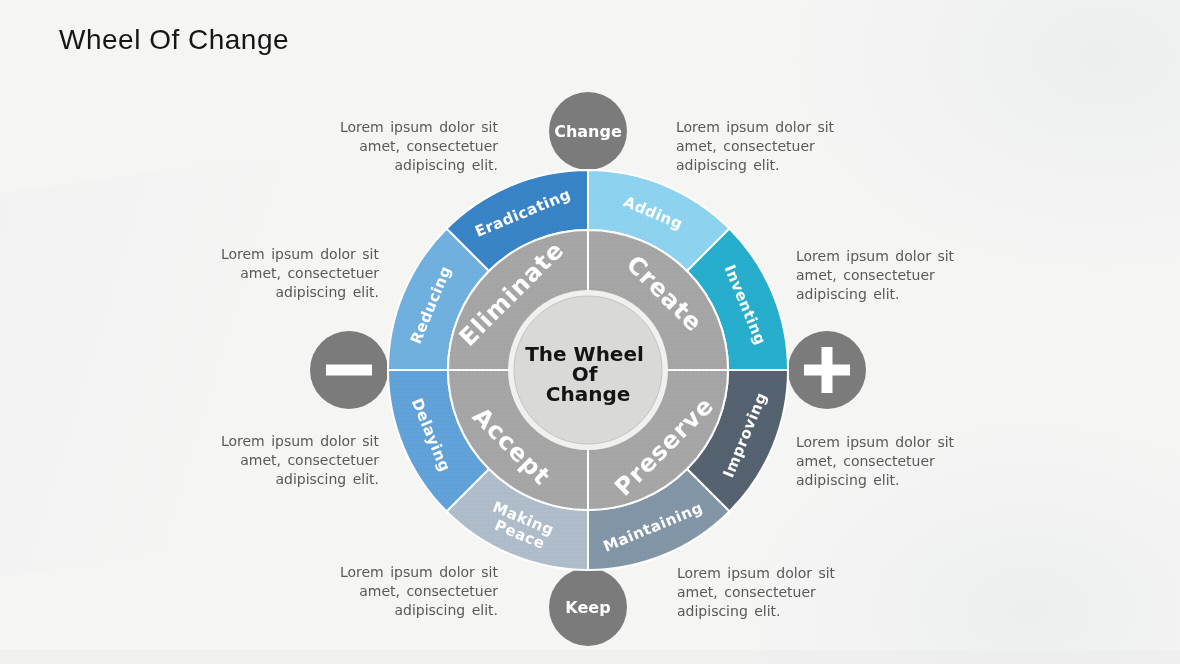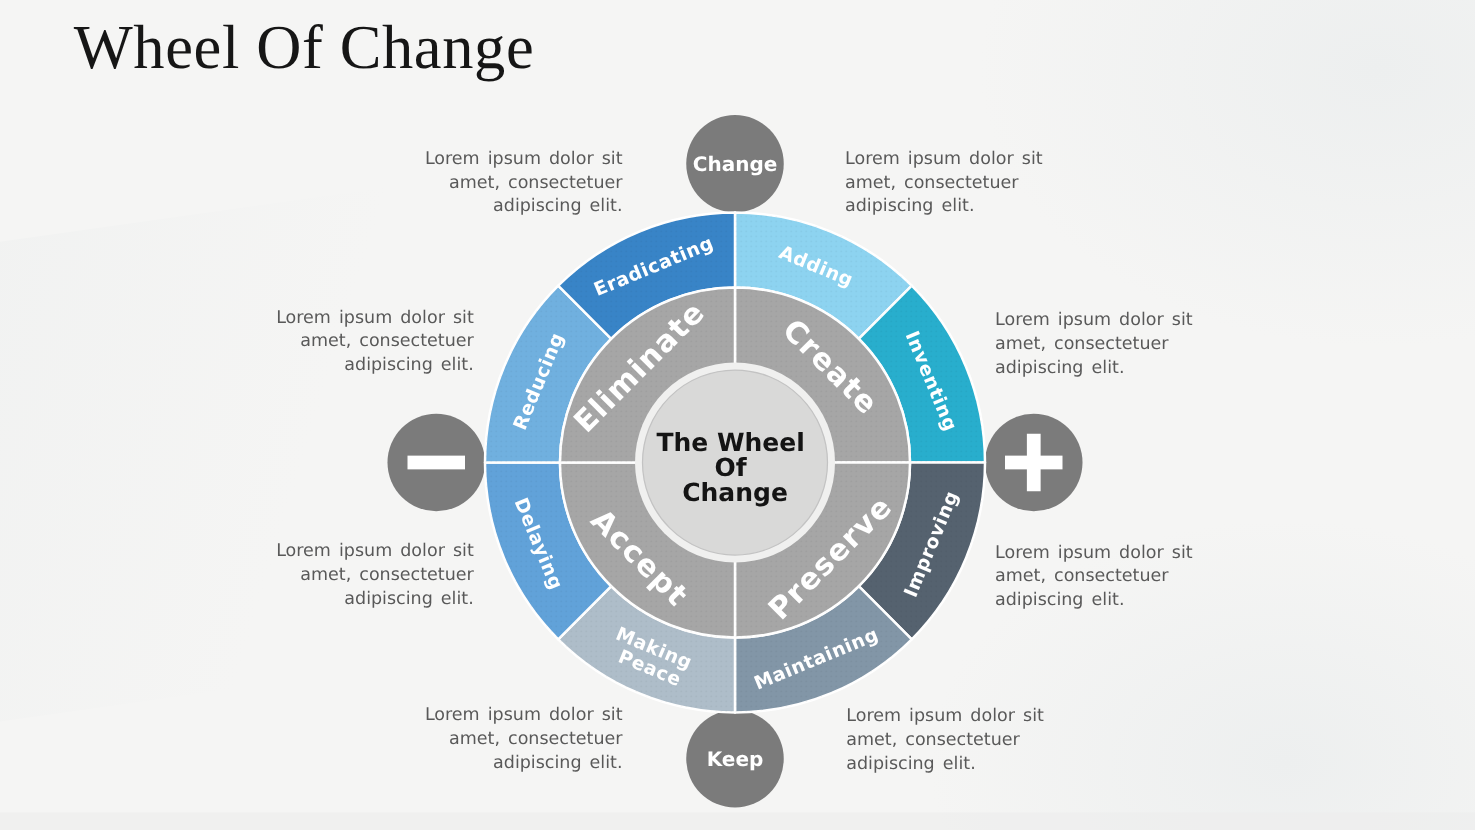--- a/index.html
+++ b/index.html
@@ -2,21 +2,21 @@
 <html><head>
 <meta charset="utf-8">
 <style>
   html,body{margin:0;padding:0;}
   body{position:relative;width:1180px;height:664px;overflow:hidden;background:#f5f5f4;font-family:"DejaVu Sans",sans-serif;}
   .bg-blob{position:absolute;pointer-events:none;}
   #bg1{left:-80px;top:170px;width:520px;height:380px;background:linear-gradient(115deg,#eceeee 0%,rgba(245,245,244,0) 60%);opacity:.55;transform:rotate(-8deg);}
   #bg2{right:-60px;top:-40px;width:460px;height:320px;background:radial-gradient(ellipse at 70% 30%,#edefef 0%,rgba(245,245,244,0) 70%);}
   #bg3{left:0;top:650px;width:1180px;height:14px;background:#ededec;opacity:.65;}
   #bg4{right:-40px;bottom:-30px;width:480px;height:280px;background:radial-gradient(ellipse at 60% 70%,#edefef 0%,rgba(245,245,244,0) 70%);}
-  .title{position:absolute;left:59px;top:8px;font-family:Liberation Serif, serif;font-size:50px;font-weight:400;color:#161616;letter-spacing:.5px;}
+  .title{position:absolute;left:59px;top:24px;font-family:Liberation Sans, sans-serif;font-size:28px;font-weight:400;color:#161616;letter-spacing:.5px;}
   .ann{position:absolute;width:182px;font-size:14px;line-height:19px;color:#595959;white-space:pre-line;word-spacing:2px;}
   .ann.r{text-align:right;}
   .ann.l{text-align:left;}
   #a1{left:316px;top:118px;}
   #a2{left:676px;top:118px;}
   #a3{left:197px;top:245px;}
   #a4{left:796px;top:247px;}
   #a5{left:197px;top:432px;}
   #a6{left:796px;top:433px;}
   #a7{left:316px;top:563px;}

